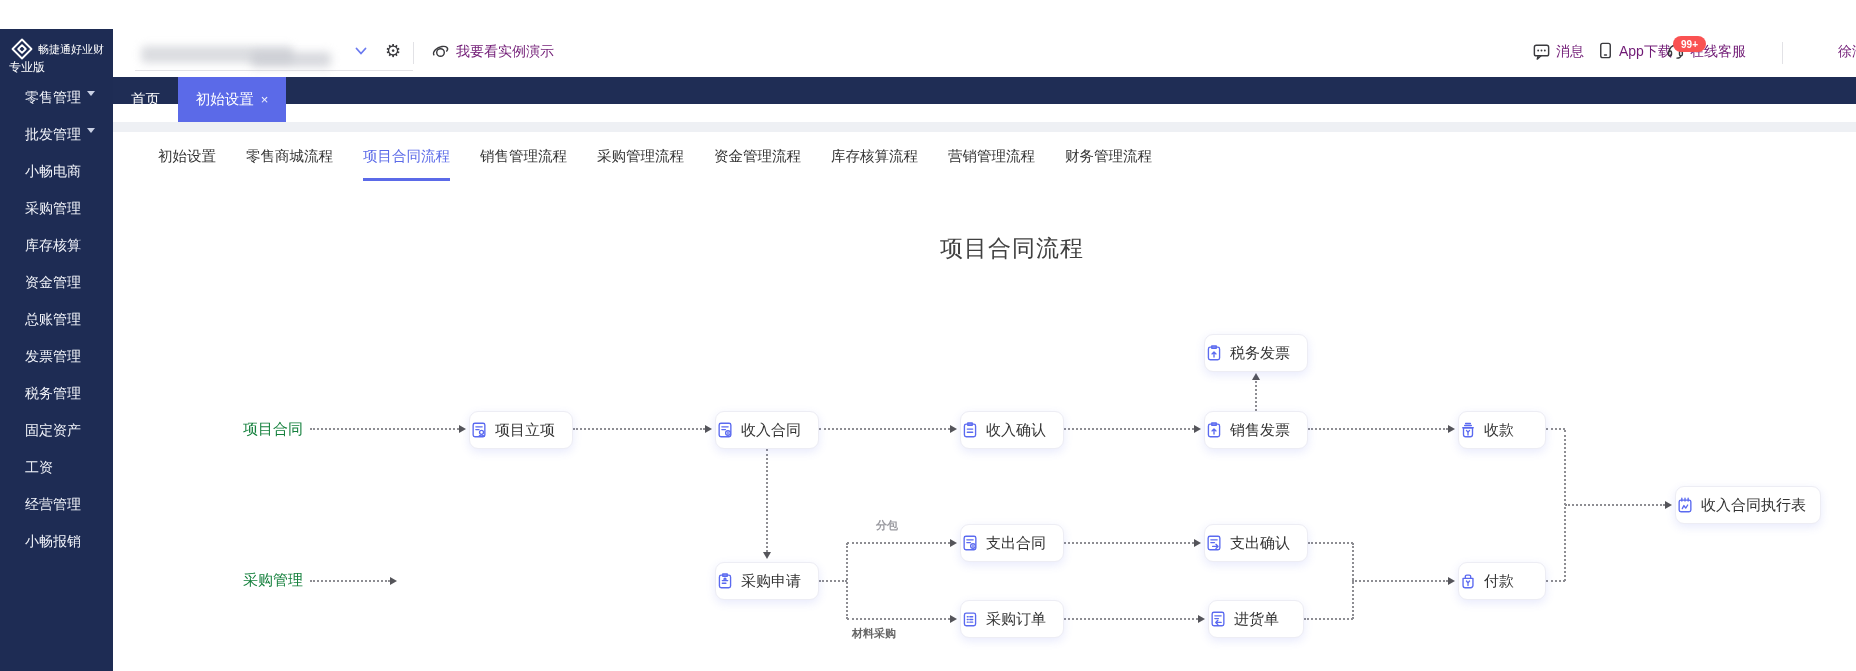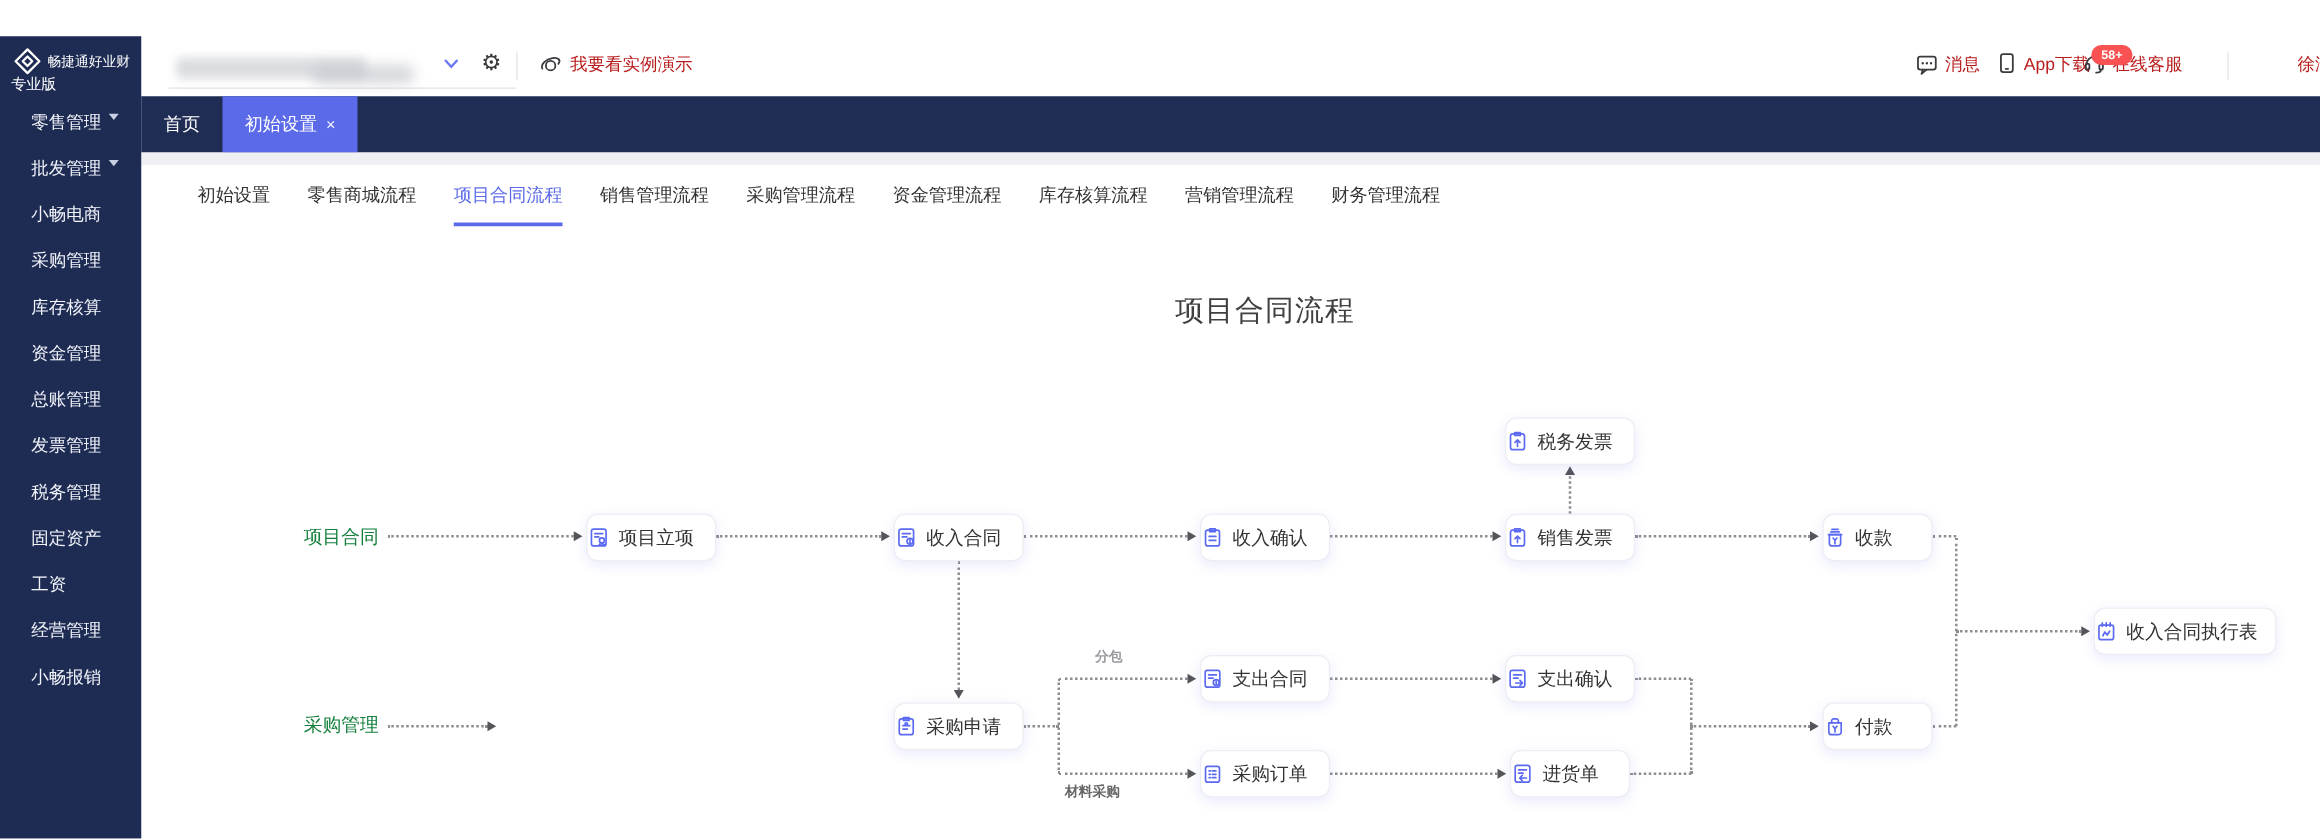--- a/index.html
+++ b/index.html
@@ -14,26 +14,26 @@
   .side-items { position:absolute; left:0; top:60px; width:113px; }
   .side-item { height:37px; display:flex; padding-left:25px; color:#f2f4fa; font-size:14px; cursor:pointer; gap:6px; white-space:nowrap; }
   .tri-down { width:0; height:0; border-left:4.5px solid transparent; border-right:4.5px solid transparent; border-top:5.5px solid #c9d0e4; margin-top:2px; }
 
   
   .topbar { position:absolute; left:113px; top:29px; width:1743px; height:48px; background:#fff; }
   .input-underline { position:absolute; left:22px; top:41px; width:278px; height:1px; background:#e3e3e7; }
   .blur1 { position:absolute; left:28px; top:17px; width:152px; height:17px; background:#cfd1d6; border-radius:4px; filter:blur(4px); opacity:.75; }
   .blur2 { position:absolute; left:138px; top:23px; width:80px; height:15px; background:#c6c8cf; border-radius:4px; filter:blur(5px); opacity:.7; }
   .tb-ico { position:absolute; display:flex; align-items:center; justify-content:center; }
-  .tb-text { position:absolute; font-size:14px; color:#b91c1c; white-space:nowrap; }
+  .tb-text { position:absolute; font-size:14px; color:#701a75; white-space:nowrap; }
   .vsep { position:absolute; top:13px; width:1px; height:22px; background:#e2e2e6; }
   .badge { position:absolute; left:1560px; top:7px; min-width:33px; height:16px; background:#fa5252; border-radius:8px; color:#fff; font-size:10px; font-weight:bold; display:flex; align-items:center; justify-content:center; padding:0 5px; z-index:3; }
 
   
-  .tabrow { position:absolute; left:113px; top:77px; width:1743px; height:45px; background:#1f2d55; }
+  .tabrow { position:absolute; left:113px; top:77px; width:1743px; height:27px; background:#1f2d55; }
   .tab-home { position:absolute; left:0; top:0; width:65px; height:45px; display:flex; align-items:center; justify-content:center; color:#fff; font-size:14.5px; cursor:pointer; }
   .tab-active { position:absolute; left:65px; top:0; width:108px; height:45px; background:#5b6ae8; display:flex; align-items:center; justify-content:center; gap:7px; color:#fff; font-size:14.5px; cursor:pointer; }
   .tab-close { font-size:13px; opacity:.92; cursor:pointer; }
 
   
   .nav-strip { position:absolute; left:113px; top:122px; width:1743px; height:10px; background:#eef0f4; }
   .nav { position:absolute; left:113px; top:132px; width:1743px; height:49px; background:#fff; }
   .nav-tabs { position:absolute; left:45px; top:0; height:49px; display:flex; gap:30px; }
   .nav-tab { display:flex; align-items:center; font-size:14.5px; color:#333; cursor:pointer; border-bottom:3px solid transparent; padding-top:2px; white-space:nowrap; }
   .nav-tab.active { color:#5b6ae8; border-bottom-color:#5b6ae8; }
@@ -134,21 +134,21 @@
     <div class="tb-text" style="left:343px;top:14px">我要看实例演示</div>
 
     <div class="tb-ico" style="left:1419px;top:13px">
       <svg class="tico" width="19" height="19" viewBox="0 0 20 20">
           <rect x="2.5" y="3.5" width="15" height="11" rx="2"></rect>
           <path d="M6.5 14.5 5.5 18l4-3.5"></path>
           <path d="M6.5 9h.01M10 9h.01M13.5 9h.01" style="stroke-width:2"></path>
         </svg>
     </div>
     <div class="tb-text" style="left:1443px;top:14px">消息</div>
-    <div class="badge">58+</div>
+    <div class="badge">99+</div>
 
     <div class="tb-ico" style="left:1483px;top:12px">
       <svg class="tico" width="19" height="19" viewBox="0 0 20 20">
           <rect x="5" y="2.5" width="10" height="15" rx="2"></rect>
           <path d="M9 14.8h2"></path>
         </svg>
     </div>
     <div class="tb-text" style="left:1506px;top:14px">App下载</div>
 
     <div class="tb-ico" style="left:1553px;top:12px">

